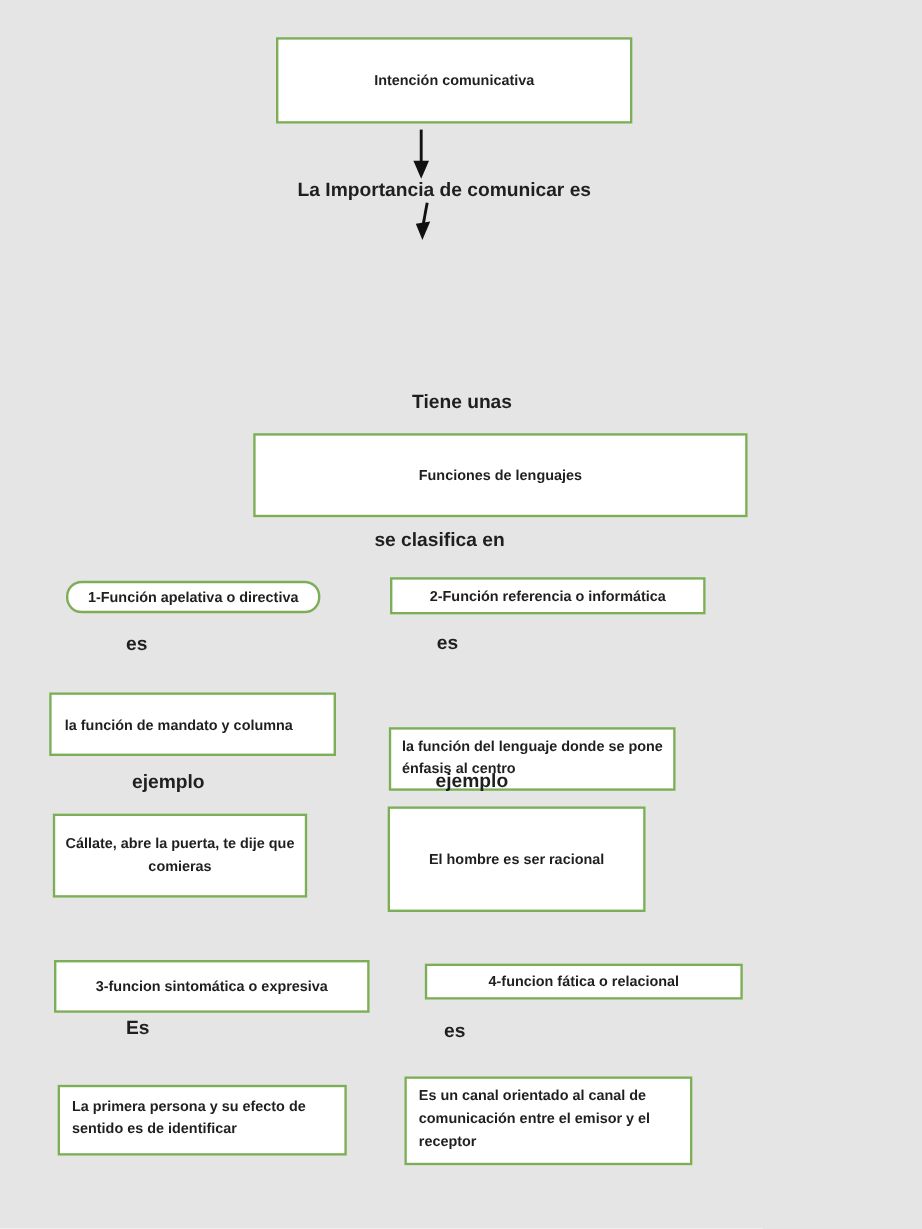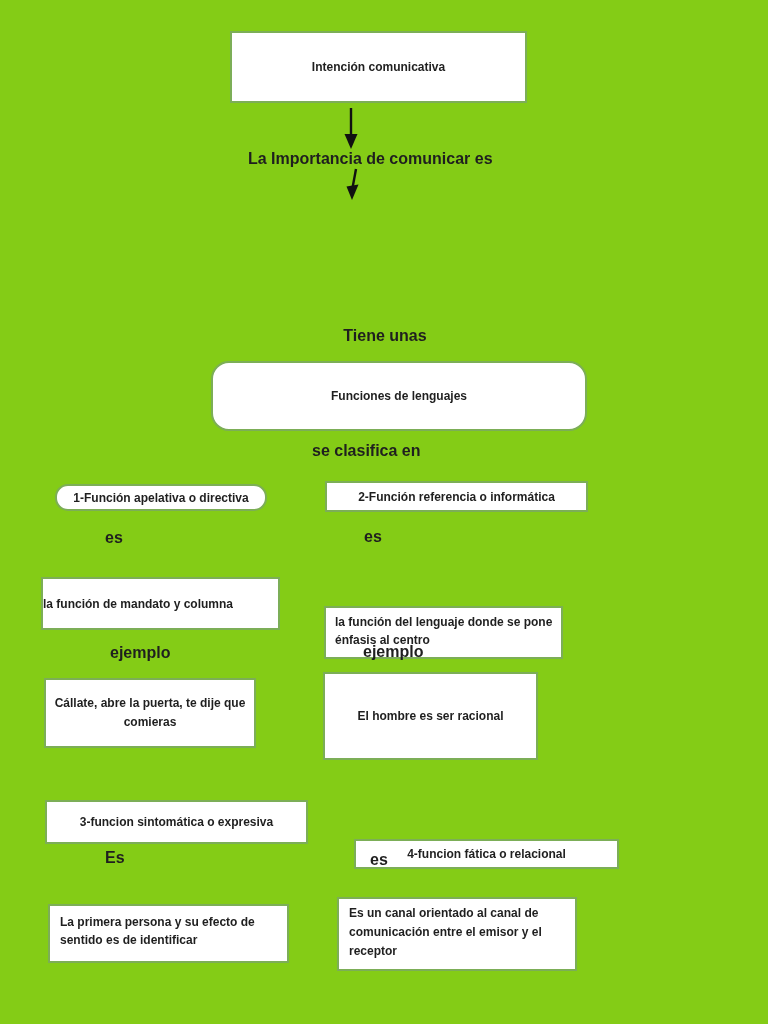--- a/index.html
+++ b/index.html
@@ -1,19 +1,19 @@
 <!DOCTYPE html>
 <html><head>
 <meta charset="utf-8">
 <style>
   html,body{margin:0;padding:0;background:#ffffff;}
   .page{
     position:relative;
     width:768px;height:1024px;
-    background:#84cc16;
+    background:#e5e5e5;
     font-family:"Liberation Sans", sans-serif;
     color:#1f1f1f;
     overflow:hidden;
   }
   .node{
     position:absolute;
     border:2px solid #7cae57;
     background:#ffffff;
     box-sizing:border-box;
     font-weight:bold;
@@ -60,38 +60,38 @@
 
   <div class="node center" style="left:230px;top:31px;width:297px;height:72px;">
     <span>Intención comunicativa</span>
   </div>
 
   <div class="lbl center" style="left:248px;top:150px;width:226px;">La Importancia de comunicar es</div>
 
 
   <div class="lbl center" style="left:335px;top:327px;width:100px;">Tiene unas</div>
 
-  <div class="node center" style="left:211px;top:361px;width:376px;height:70px;border-radius:18px;">
+  <div class="node center" style="left:211px;top:361px;width:412px;height:70px;">
     <span>Funciones de lenguajes</span>
   </div>
 
   <div class="lbl center" style="left:312px;top:442px;width:100px;">se clasifica en</div>
 
   <div class="node center" style="left:55px;top:484px;width:212px;height:27px;border-radius:13px;">
     <span>1-Función apelativa o directiva</span>
   </div>
 
   <div class="node center" style="left:325px;top:481px;width:263px;height:31px;">
     <span>2-Función referencia o informática</span>
   </div>
 
   <div class="lbl" style="left:105px;top:529px;">es</div>
   <div class="lbl" style="left:364px;top:528px;">es</div>
 
-  <div class="node leftalign" style="left:41px;top:577px;width:239px;height:53px;padding-right:6px;">
+  <div class="node leftalign" style="left:41px;top:577px;width:239px;height:53px;padding-left:11px;padding-right:6px;">
     <span>la función de mandato y columna</span>
   </div>
 
   <div class="node lefttop" style="left:324px;top:575px;width:239px;height:53px;padding:5px 6px 0 9px;">
     <span>la función del lenguaje donde se pone énfasis al centro</span>
   </div>
 
   <div class="lbl" style="left:110px;top:644px;">ejemplo</div>
   <div class="lbl" style="left:363px;top:643px;">ejemplo</div>
 
@@ -100,21 +100,21 @@
   </div>
 
   <div class="node center" style="left:323px;top:672px;width:215px;height:88px;">
     <span>El hombre es ser racional</span>
   </div>
 
   <div class="node center" style="left:45px;top:800px;width:263px;height:44px;">
     <span>3-funcion sintomática o expresiva</span>
   </div>
 
-  <div class="node center" style="left:354px;top:803px;width:265px;height:30px;margin-top:36px;">
+  <div class="node center" style="left:354px;top:803px;width:265px;height:30px;">
     <span>4-funcion fática o relacional</span>
   </div>
 
   <div class="lbl" style="left:105px;top:849px;">Es</div>
   <div class="lbl" style="left:370px;top:851px;">es</div>
 
   <div class="node lefttop" style="left:337px;top:866px;width:240px;height:74px;padding:5px 6px 0 10px;line-height:19px;">
     <span>Es un canal orientado al canal de comunicación entre el emisor y el receptor</span>
   </div>
 

